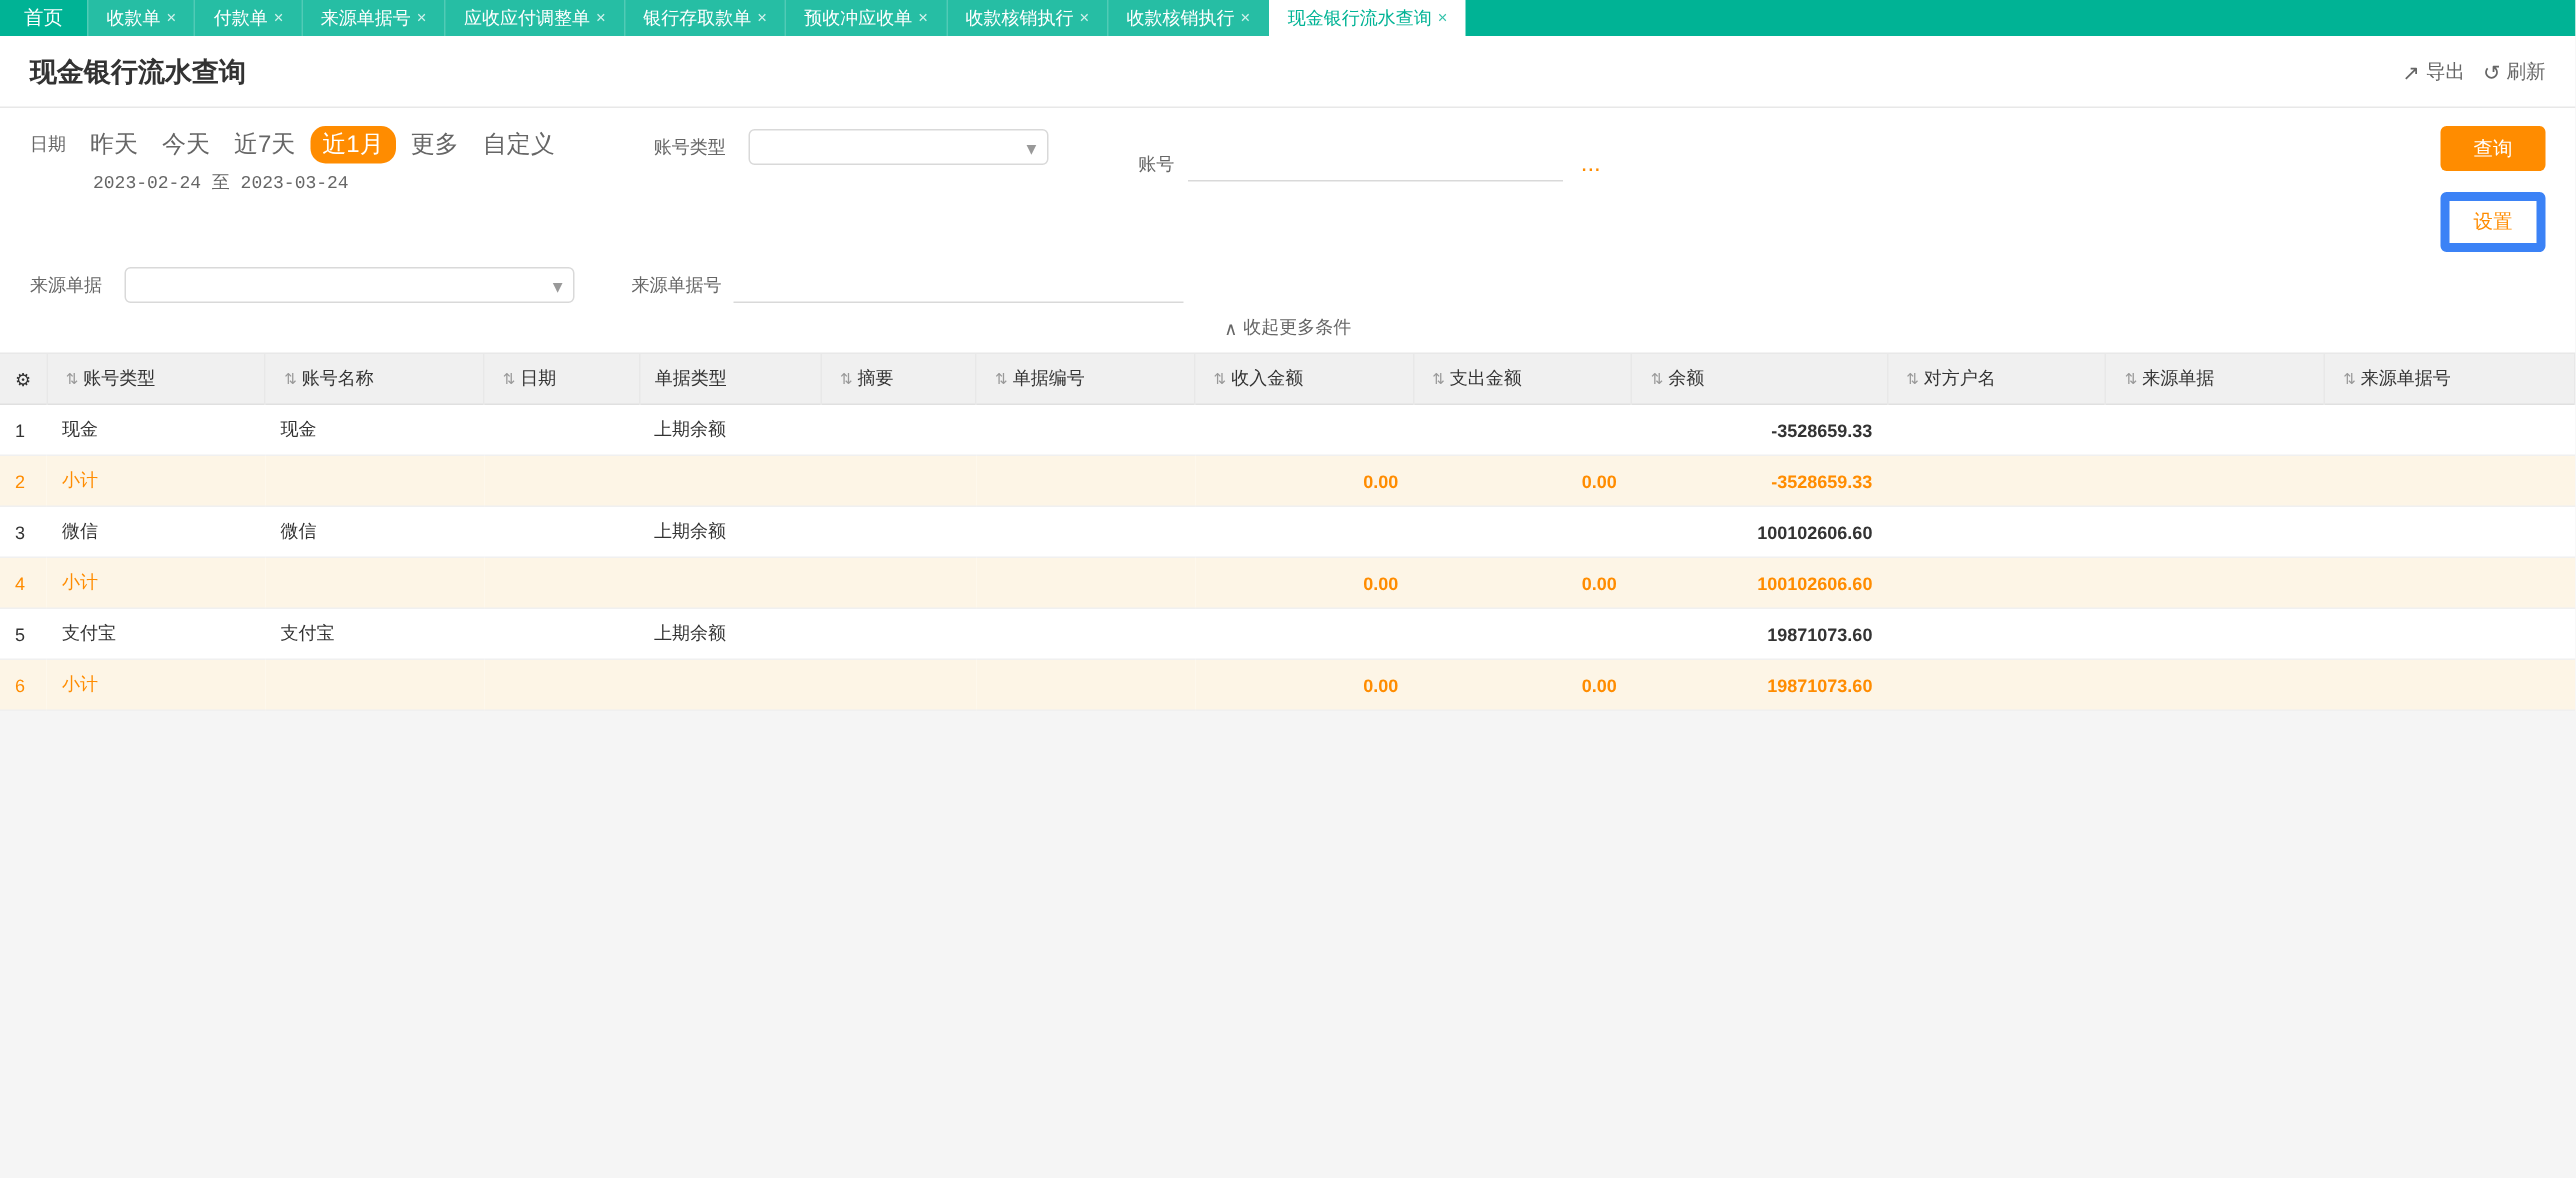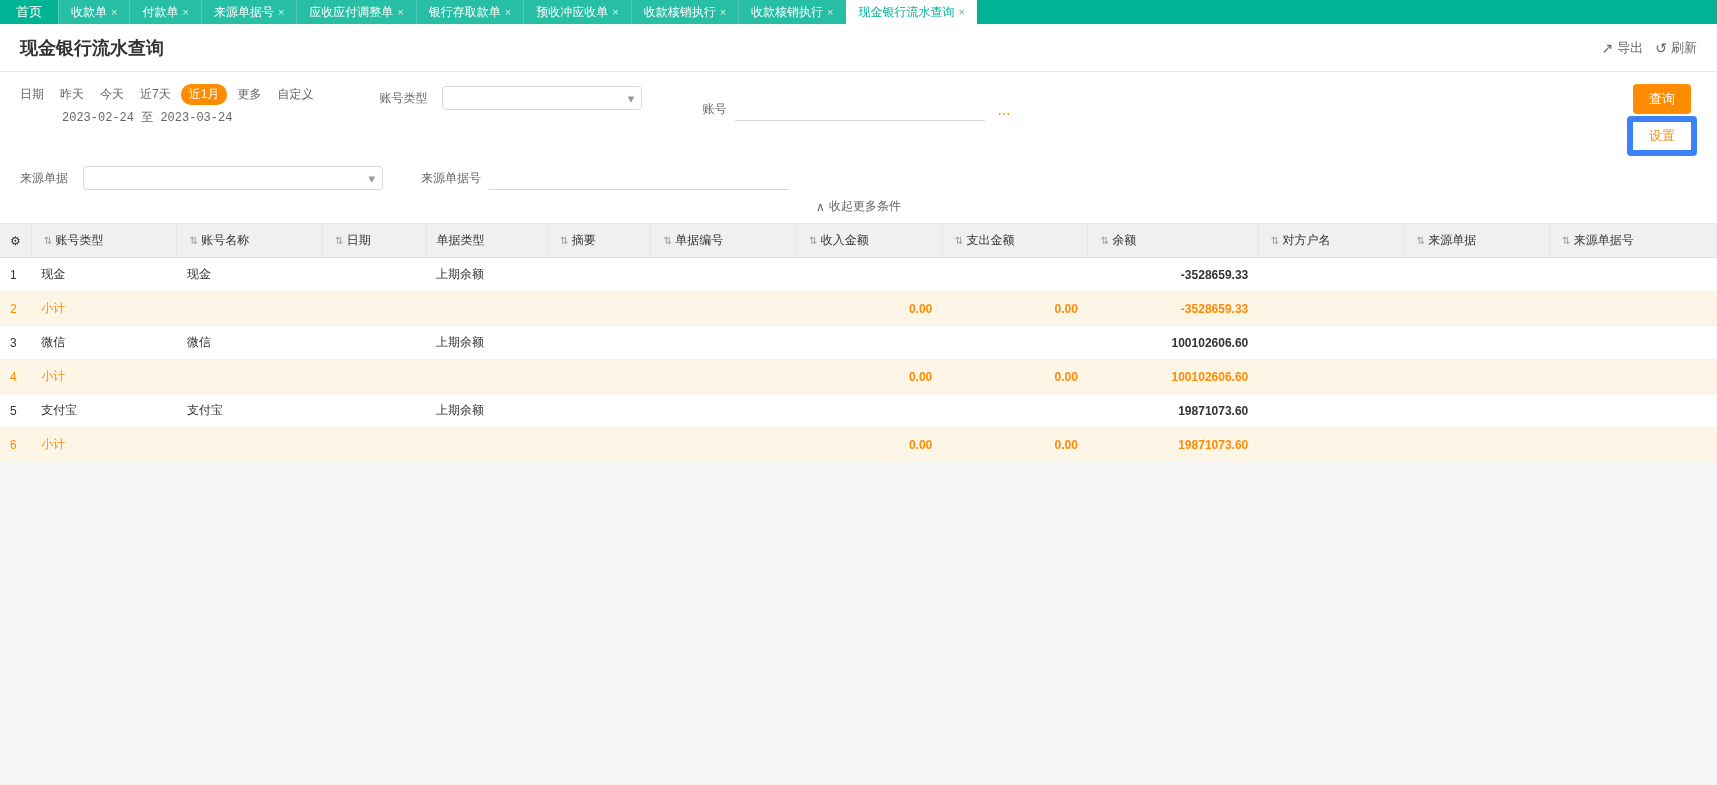--- a/index.html
+++ b/index.html
@@ -83,21 +83,21 @@
       white-space: nowrap;
       min-width: 50px;
     }
     .date-btns {
       display: flex;
       align-items: center;
       gap: 4px;
     }
     .date-btn {
       padding: 2px 6px;
-      font-size: 12px;
+      font-size: 16px;
       color: #666;
       cursor: pointer;
       border: none;
       background: none;
     }
     .date-btn.active {
       background: #ff8c00;
       color: #fff;
       border-radius: 10px;
       padding: 2px 8px;
@@ -324,21 +324,21 @@
         <span class="chevron">▾</span>
       </div>
     </div>
 
     <div style="display:flex; align-items:center; gap:8px; margin-left:60px; margin-top:14px;">
       <span class="filter-label" style="min-width:25px;">账号</span>
       <input class="filter-input" type="text" style="min-width: 250px;">
       <span class="account-dots">...</span>
     </div>
 
-    <div style="margin-left:auto; display:flex; flex-direction:column; gap:2px; margin-top:0;align-items:center;">
+    <div style="margin-left:auto; display:flex; flex-direction:column; gap:14px; margin-top:0;">
       <button class="btn-query">查询</button>
       <button class="btn-settings">设置</button>
     </div>
   </div>
 
   <div style="display:flex; align-items:center; gap:8px; margin-bottom:8px;">
     <span class="filter-label" style="min-width:55px;">来源单据</span>
     <div class="select-wrapper">
       <select class="filter-select" style="width:300px;">
         <option value=""></option>

